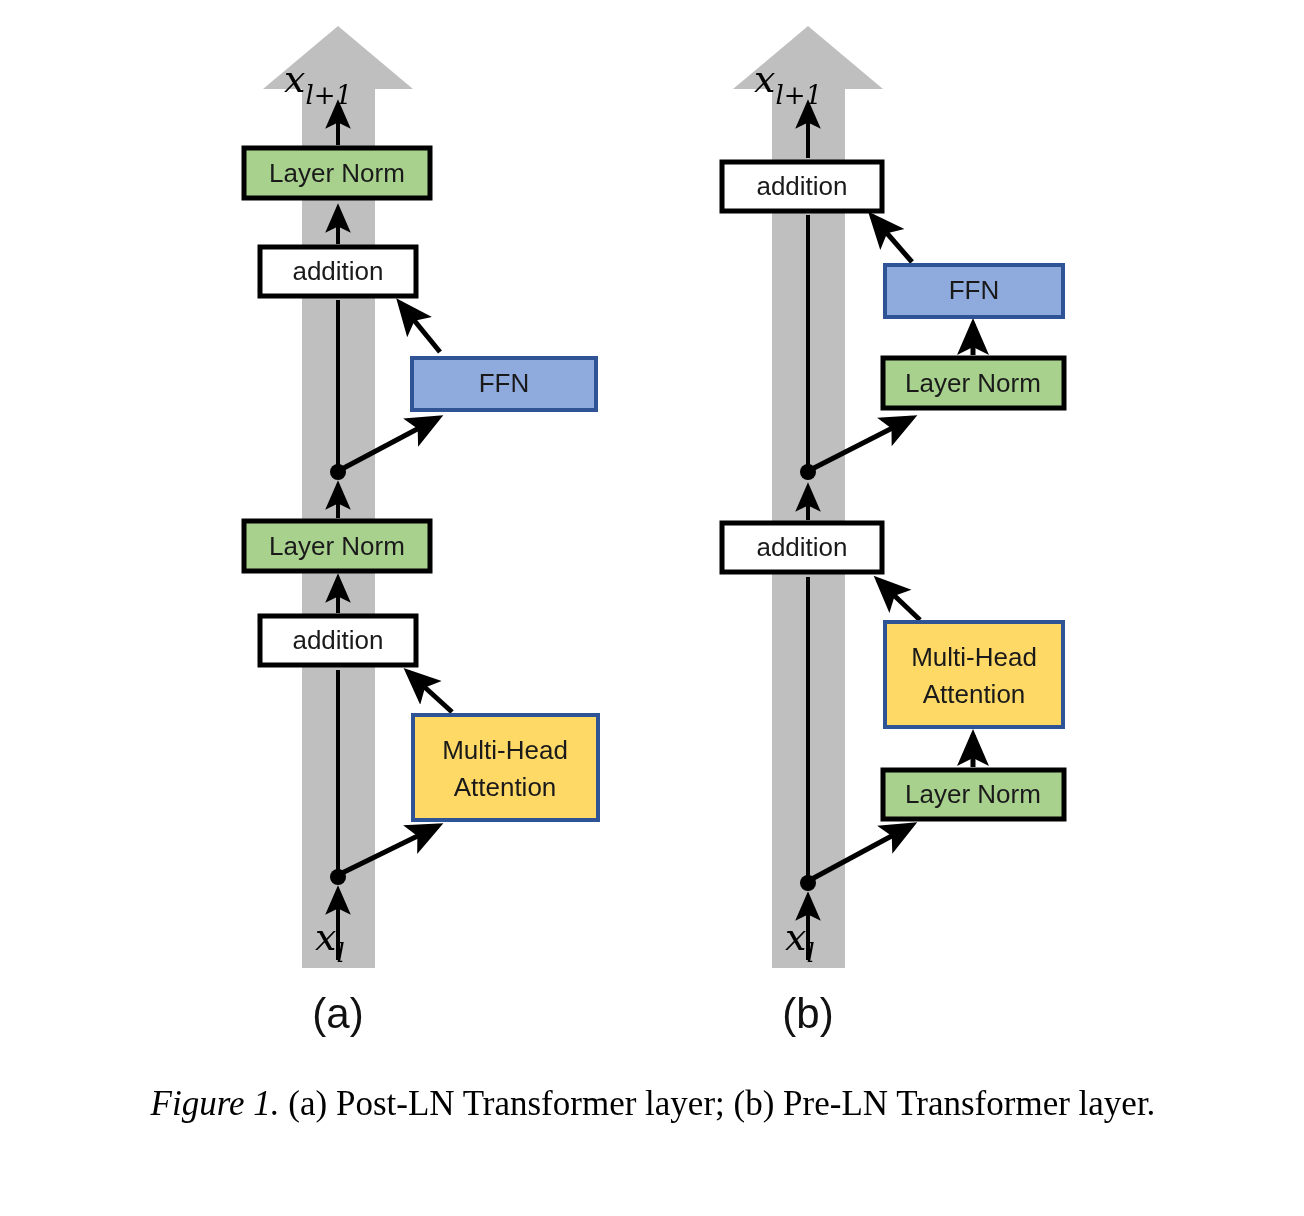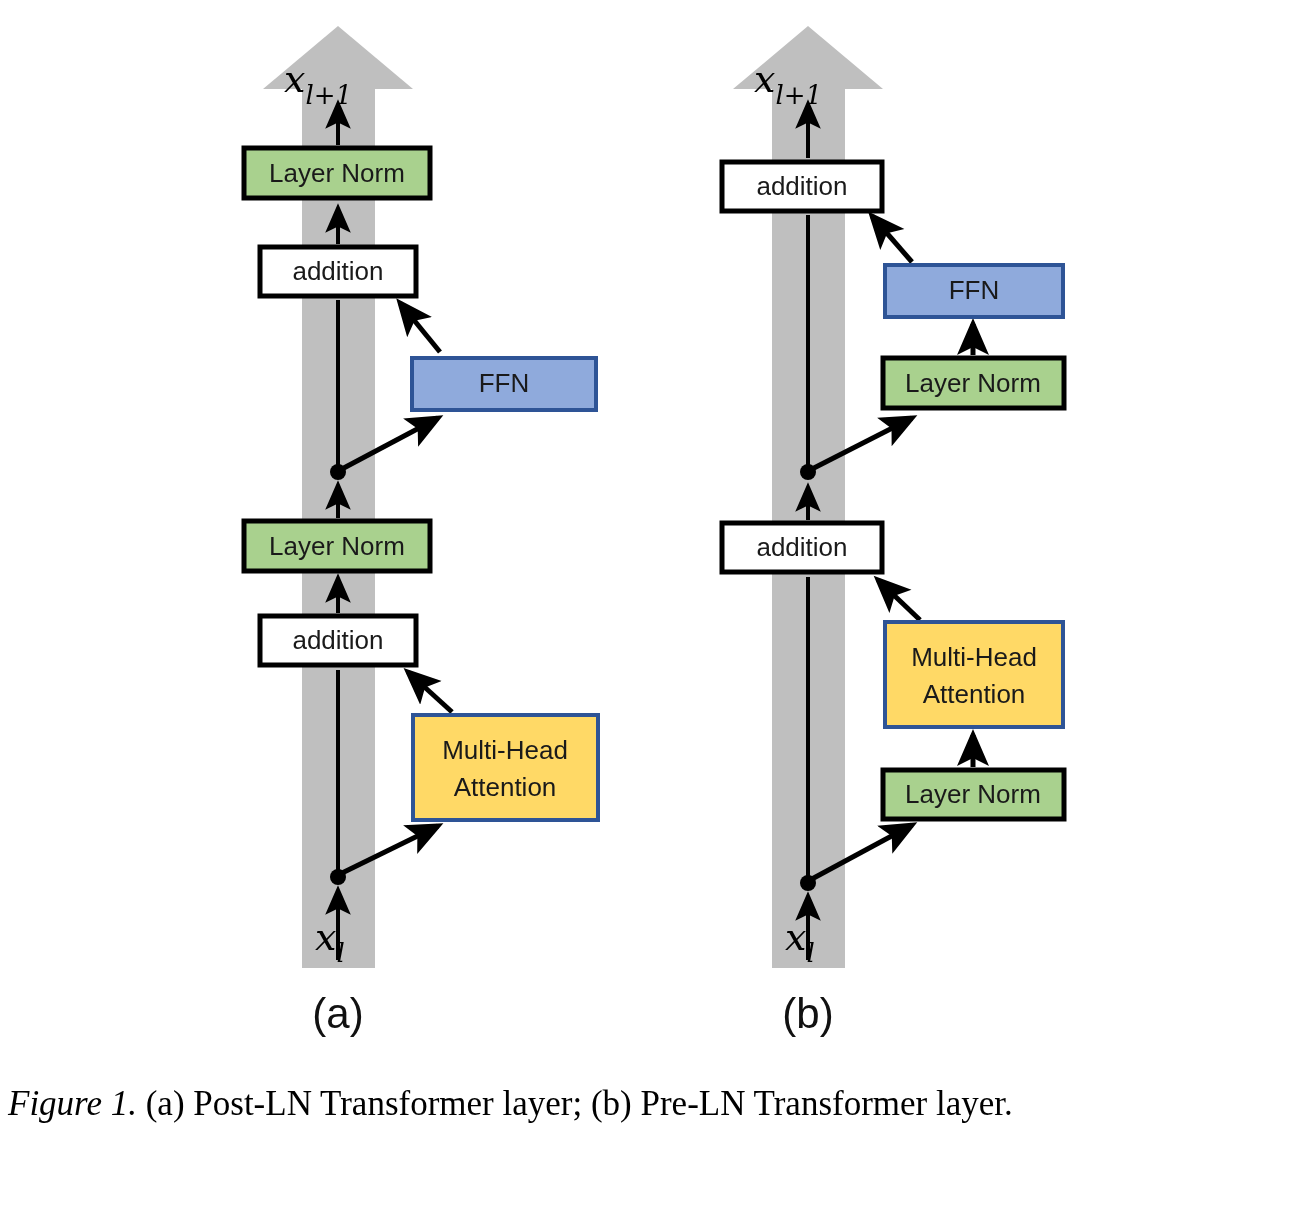--- a/index.html
+++ b/index.html
@@ -50,20 +50,21 @@
   .caption {
     position: absolute;
     left: 8px;
     top: 1082px;
     width: 1290px;
     font-family: "Liberation Serif", serif;
     font-size: 35px;
     line-height: 1.28;
     color: #000000;
     letter-spacing: 0px;
+    text-align: center;
   }
   .caption .cap-lead {
     font-style: italic;
   }
 </style>
 </head>
 <body>
 
 <div id="figure-root">
 

